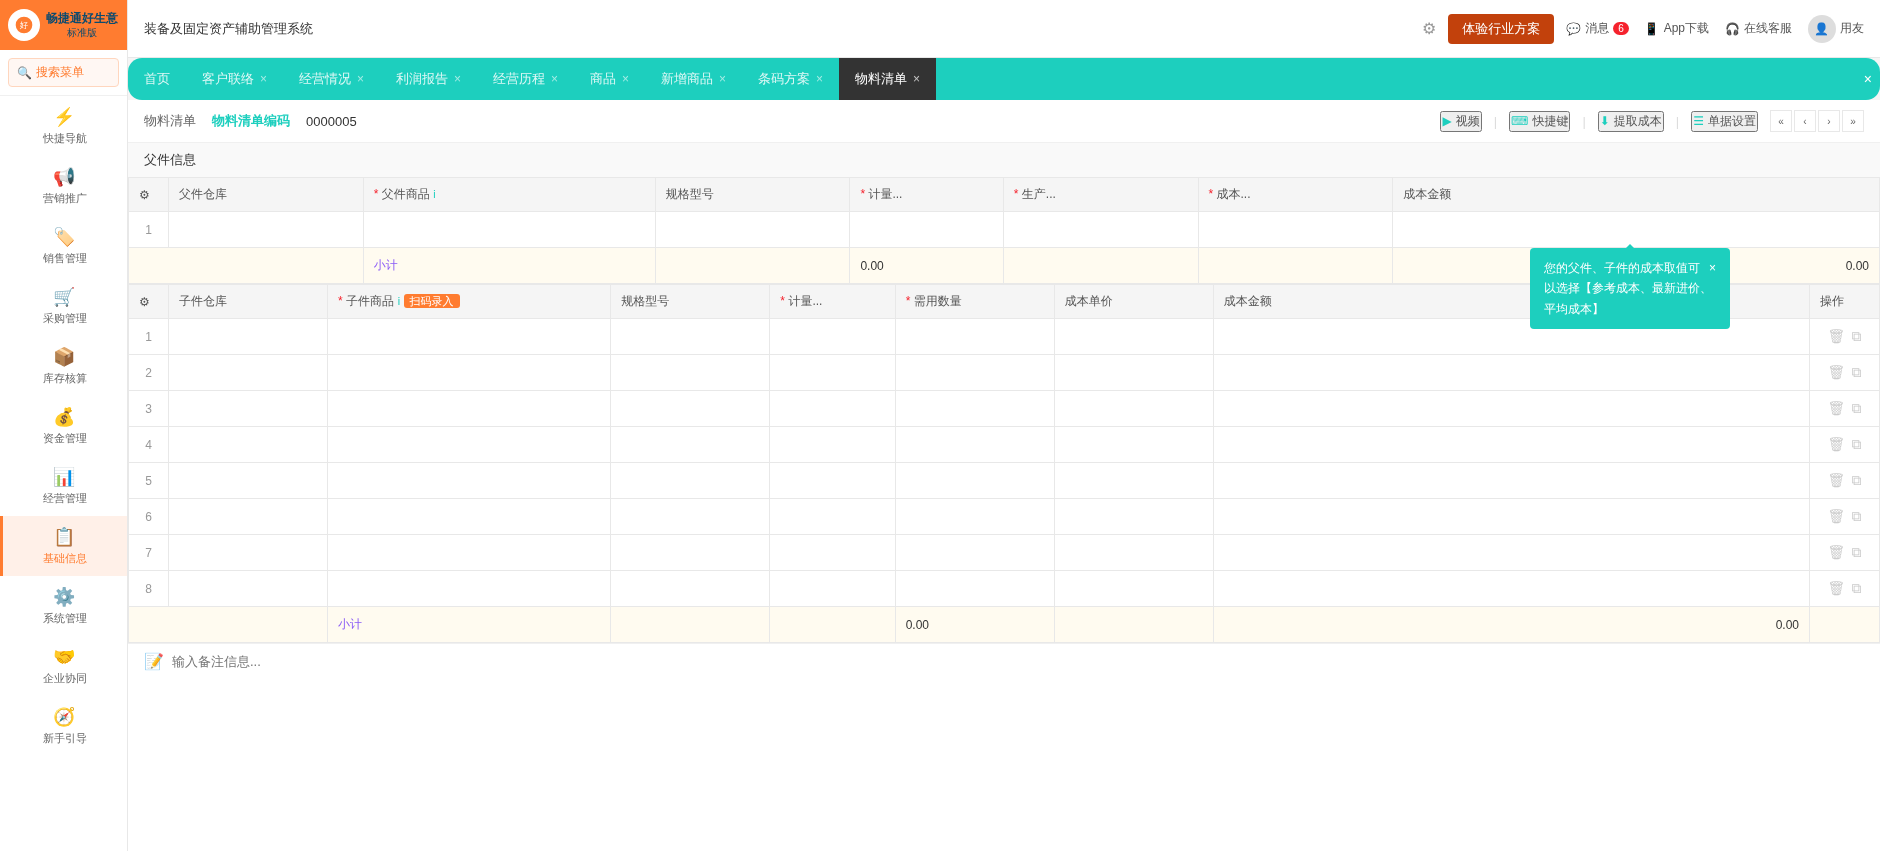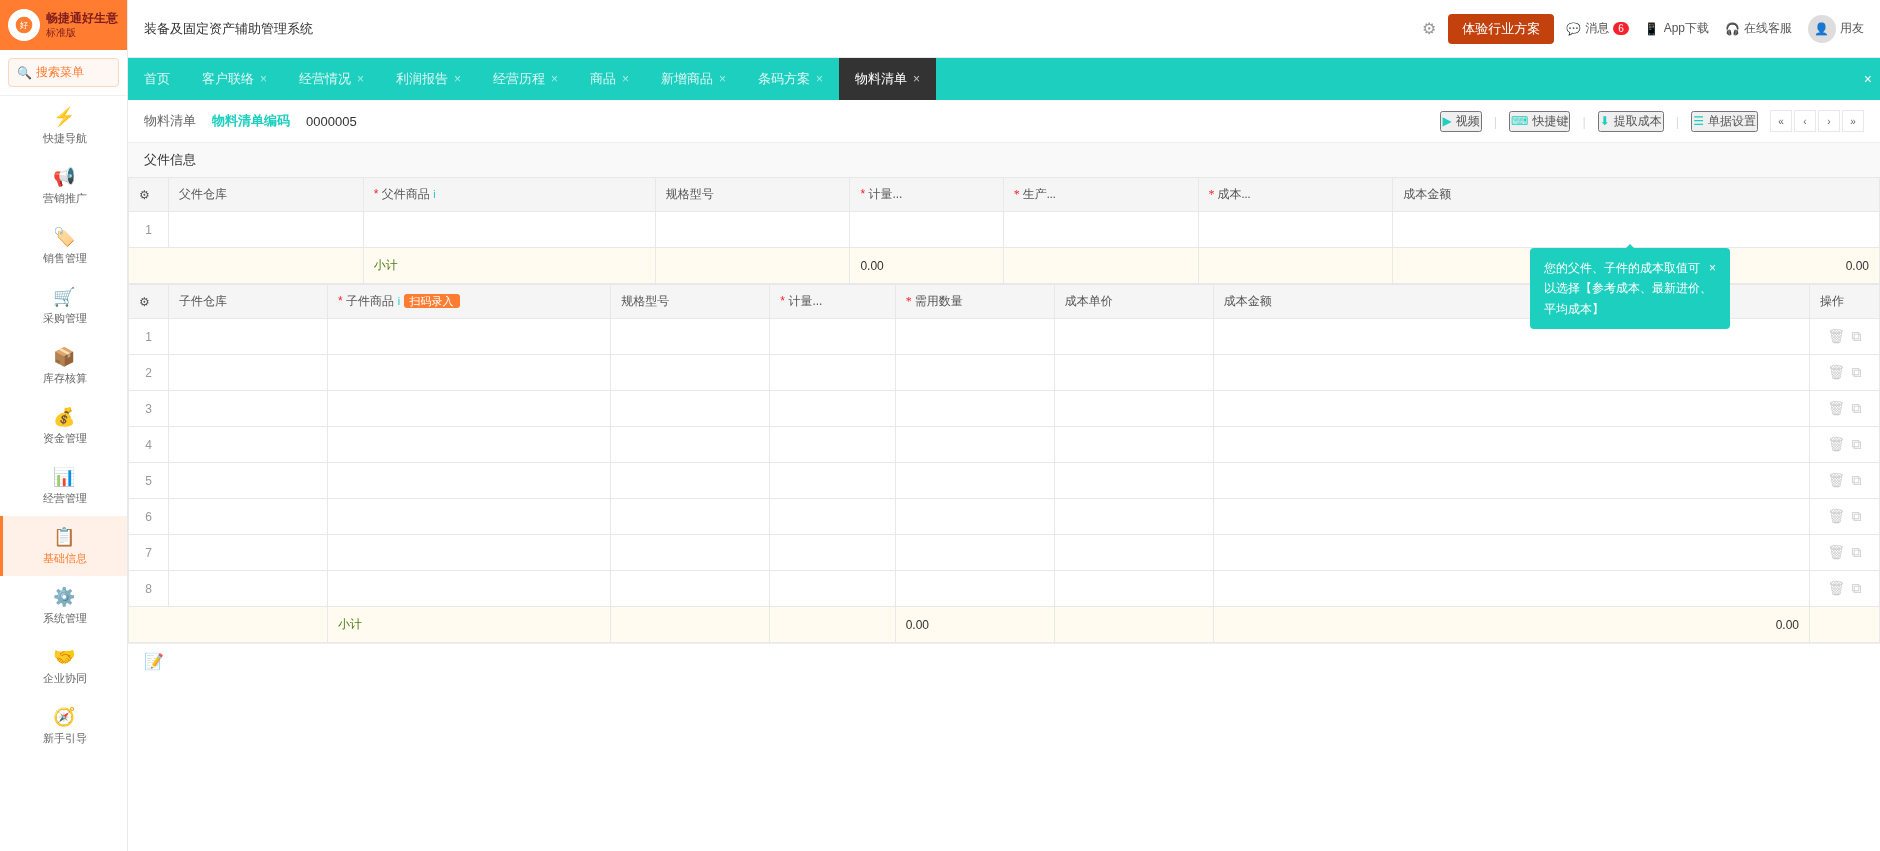--- a/index.html
+++ b/index.html
@@ -3,21 +3,21 @@
   <meta charset="utf-8">
   <style>
     * { box-sizing: border-box; margin: 0; padding: 0; }
     body { font-family: "Microsoft YaHei", "PingFang SC", Arial, sans-serif; font-size: 13px; background: #f5f5f5; display: flex; height: 851px; overflow: hidden; }
 
     
     .sidebar { width: 128px; background: #fff; display: flex; flex-direction: column; border-right: 1px solid #e8e8e8; flex-shrink: 0; }
     .sidebar-header { background: #ff7c30; padding: 10px 8px; display: flex; align-items: center; gap: 6px; height: 50px; }
     .sidebar-logo-icon { width: 32px; height: 32px; background: #fff; border-radius: 50%; display: flex; align-items: center; justify-content: center; flex-shrink: 0; }
     .sidebar-logo-icon svg { width: 20px; height: 20px; }
-    .sidebar-brand { color: #7f1d1d; font-size: 12px; font-weight: bold; line-height: 1.3; }
+    .sidebar-brand { color: #0c4a6e; font-size: 12px; font-weight: bold; line-height: 1.3; text-align: center; }
     .sidebar-brand-sub { font-size: 10px; font-weight: normal; }
     .sidebar-search { padding: 8px; border-bottom: 1px solid #f0f0f0; }
     .sidebar-search-btn { width: 100%; background: #fff7f3; border: 1px solid #ffd6be; border-radius: 4px; padding: 5px 8px; color: #ff7c30; font-size: 12px; cursor: pointer; display: flex; align-items: center; gap: 4px; }
     .sidebar-nav { flex: 1; overflow-y: auto; }
     .sidebar-item { display: flex; flex-direction: column; align-items: center; padding: 10px 4px; cursor: pointer; color: #666; font-size: 11px; gap: 3px; border-left: 3px solid transparent; }
     .sidebar-item.active { background: #fff0e8; color: #ff7c30; border-left-color: #ff7c30; }
     .sidebar-item-icon { font-size: 18px; }
 
     
     .main { flex: 1; display: flex; flex-direction: column; overflow: hidden; }
@@ -26,21 +26,21 @@
     .topbar { background: #fff; height: 58px; display: flex; align-items: center; padding: 0 16px; border-bottom: 1px solid #e8e8e8; gap: 12px; }
     .topbar-title { font-size: 13px; color: #333; flex: 1; }
     .topbar-trial-btn { background: #c2410c; color: #fff; border: none; border-radius: 4px; padding: 6px 14px; font-size: 13px; cursor: pointer; }
     .topbar-settings-icon { color: #999; font-size: 16px; cursor: pointer; }
     .topbar-right { display: flex; align-items: center; gap: 16px; margin-left: auto; }
     .topbar-right-item { display: flex; align-items: center; gap: 4px; color: #555; font-size: 12px; cursor: pointer; }
     .badge { background: #f5222d; color: #fff; border-radius: 10px; padding: 1px 5px; font-size: 10px; }
     .topbar-avatar { width: 28px; height: 28px; background: #ddd; border-radius: 50%; display: flex; align-items: center; justify-content: center; }
 
     
-    .nav-tabs { background: #1dcfbe; display: flex; align-items: center; height: 42px; overflow-x: auto; }
+    .nav-tabs { background: #1dcfbe; display: flex; align-items: center; height: 42px; overflow-x: auto; border-radius: 14px; }
     .nav-tabs::-webkit-scrollbar { display: none; }
     .nav-tab { padding: 0 16px; height: 42px; display: flex; align-items: center; color: #fff; font-size: 13px; cursor: pointer; white-space: nowrap; gap: 6px; opacity: 0.85; }
     .nav-tab.active { background: #333; opacity: 1; }
     .nav-tab-close { font-size: 12px; opacity: 0.7; }
     .nav-close-all { color: #fff; padding: 0 8px; cursor: pointer; margin-left: auto; font-size: 14px; }
 
     
     .content { flex: 1; overflow-y: auto; background: #fff; }
     .content-header { display: flex; align-items: center; padding: 10px 16px; border-bottom: 1px solid #f0f0f0; gap: 16px; }
     .breadcrumb-item { font-size: 13px; color: #666; }
@@ -55,42 +55,42 @@
     
     .section { margin: 0; }
     .section-title { padding: 8px 16px; font-size: 13px; font-weight: 500; color: #333; background: #f9f9f9; }
 
     
     .data-table { width: 100%; border-collapse: collapse; }
     .data-table th { background: #f5f5f5; border: 1px solid #e8e8e8; padding: 8px 10px; font-size: 12px; color: #555; font-weight: 500; text-align: left; white-space: nowrap; }
     .data-table td { border: 1px solid #e8e8e8; padding: 6px 10px; font-size: 12px; color: #333; height: 36px; }
     .data-table .row-num { color: #999; text-align: center; width: 40px; }
     .data-table .subtotal-row td { background: #fffbf0; font-weight: 500; }
-    .data-table .subtotal-label { color: #4d7c0f; margin-left: 20px; }
+    .data-table .subtotal-label { color: #8b5cf6; margin-left: 20px; }
     .data-table .subtotal-value { color: #333; }
     .required-star { color: #f5222d; }
     .th-settings { text-align: center; width: 40px; }
     .col-action { width: 70px; text-align: center; }
     .action-icons { display: flex; gap: 6px; justify-content: center; color: #ccc; }
     .action-icon { cursor: pointer; font-size: 14px; }
     .scan-badge { background: #ff7c30; color: #fff; border-radius: 3px; padding: 1px 6px; font-size: 11px; }
 
     
     .tooltip-box { position: absolute; top: 148px; right: 150px; background: #1dcfbe; color: #fff; border-radius: 4px; padding: 10px 14px; font-size: 12px; line-height: 1.7; max-width: 200px; z-index: 100; }
     .tooltip-box::before { content: ''; position: absolute; top: -8px; left: 50%; transform: translateX(-50%); border: 4px solid transparent; border-bottom-color: #1dcfbe; }
     .tooltip-close { float: right; cursor: pointer; margin-left: 8px; }
 
     .content-wrapper { position: relative; }
 
     
     .bottom-note { display: flex; align-items: center; padding: 8px 16px; border-top: 1px solid #f0f0f0; gap: 8px; }
     .note-icon { color: #ff7c30; font-size: 16px; }
     .info-icon { color: #1dcfbe; font-size: 11px; }
     .col-wide { min-width: 120px; }
-    .col-med { min-width: 80px; font-family: Liberation Serif, serif; }
+    .col-med { min-width: 80px; }
     .col-sm { min-width: 60px; }
 
     
     .nav-pagination { display: flex; align-items: center; gap: 2px; }
     .nav-pagination-btn { width: 22px; height: 22px; border: 1px solid #e8e8e8; background: #fff; cursor: pointer; display: flex; align-items: center; justify-content: center; font-size: 10px; color: #666; }
 
     .content-inner { overflow-x: auto; }
   </style>
 </head>
 <body>
@@ -513,18 +513,19 @@
                 <td class="subtotal-value" style="text-align:right;">0.00</td>
                 <td></td>
               </tr>
             </tbody>
           </table>
         </div>
       </div>
 
       <div class="bottom-note">
         <span class="note-icon">📝</span>
+        <input type="text" style="flex: 1 1 0%; border: none; outline: none; font-size: 13px; color: rgb(153, 153, 153);" placeholder="输入备注信息...">
       </div>
 
     </div>
   </div>
 
 </div>
 
 </body></html>

